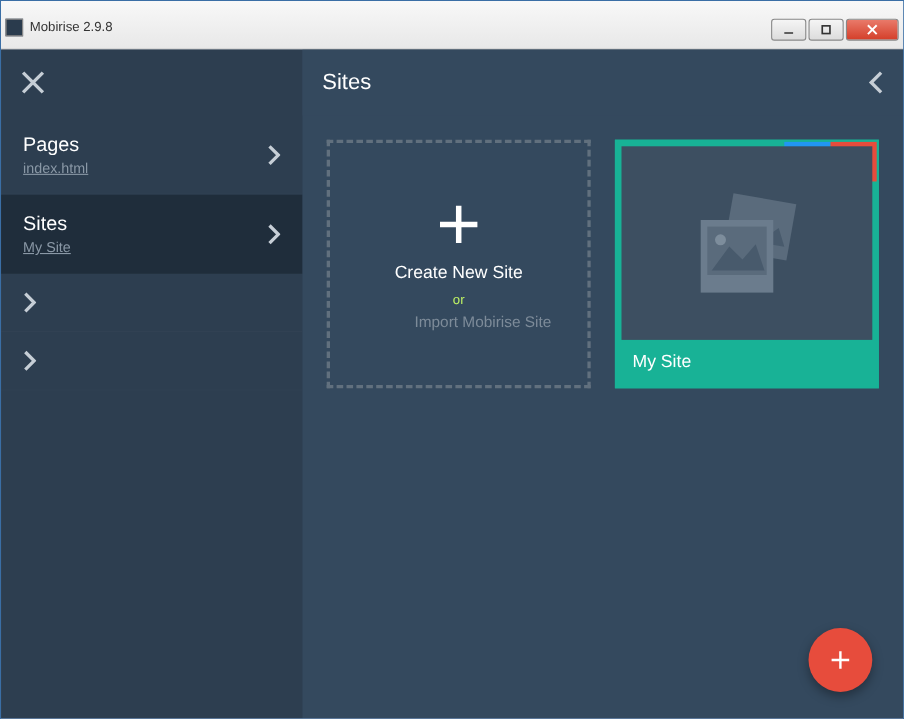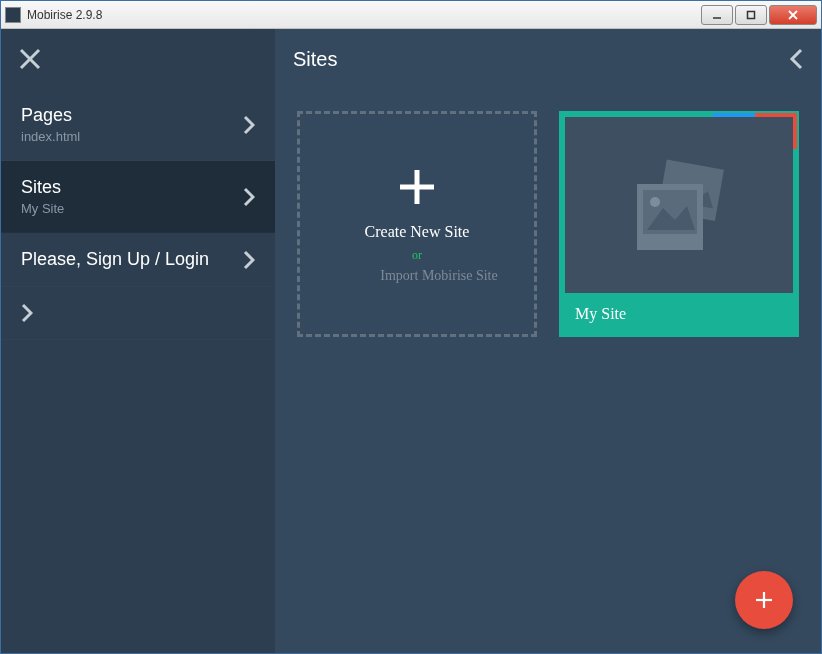--- a/index.html
+++ b/index.html
@@ -13,26 +13,25 @@
   .window {
     width: 822px;
     height: 654px;
     background: #fff;
     border: 1px solid #3a6ea5;
     position: relative;
     display: flex;
     flex-direction: column;
   }
   .titlebar {
-    height: 28px;
+    height: 44px;
     background: linear-gradient(to bottom, #f8f8f8, #e8e8e8);
     border-bottom: 1px solid #c0c0c0;
     display: flex;
-    align-items: center;
-    padding: 0 4px;
+    padding: 16px 4px;
   }
   .titlebar-icon {
     width: 16px;
     height: 16px;
     margin-right: 6px;
     background: #2a3b4d;
     border: 1px solid #888;
     display: inline-block;
   }
   .titlebar-title {
@@ -100,20 +99,21 @@
     flex-direction: column;
     gap: 3px;
   }
   .sidebar-item-title {
     color: #fff;
     font-size: 18px;
   }
   .sidebar-item-sub {
     color: #8a98a6;
     font-size: 13px;
+    text-decoration: underline;
   }
   .chev {
     color: #c6ced6;
   }
   .main {
     flex: 1;
     background: #34495e;
     display: flex;
     flex-direction: column;
     position: relative;
@@ -132,21 +132,20 @@
   }
   .back-arrow {
     color: #c6ced6;
     cursor: pointer;
   }
   .grid {
     padding: 22px;
     display: flex;
     gap: 22px;
     align-items: flex-start;
-    font-family: Liberation Serif, serif;
   }
   .tile {
     width: 240px;
     height: 226px;
     position: relative;
   }
   .tile-new {
     border: 3px dashed #61707e;
     display: flex;
     flex-direction: column;
@@ -160,21 +159,21 @@
     font-size: 54px;
     color: #fff;
     font-weight: 300;
     line-height: 1;
   }
   .tile-new-title {
     color: #fff;
     font-size: 16px;
   }
   .tile-new-or {
-    color: #22c55e;
+    color: #bef264;
     font-size: 12px;
     margin-top: -6px;
   }
   .tile-new-import {
     color: #7d8b99;
     font-size: 14px;
     margin-top: -8px;
     margin-left: 44px;
   }
   .tile-site {
@@ -292,23 +291,20 @@
           <span class="sidebar-item-sub">My Site</span>
         </div>
         <span class="chev">
           <svg width="12" height="20" viewBox="0 0 12 20">
               <polyline points="2,2 10,10 2,18" fill="none" stroke="#c6ced6" stroke-width="3"></polyline>
             </svg>
         </span>
       </div>
 
       <div class="sidebar-item">
-        <div class="sidebar-item-text">
-          <span class="sidebar-item-title">Please, Sign Up / Login</span>
-        </div>
         <span class="chev">
           <svg width="12" height="20" viewBox="0 0 12 20">
               <polyline points="2,2 10,10 2,18" fill="none" stroke="#c6ced6" stroke-width="3"></polyline>
             </svg>
         </span>
       </div>
 
       <div class="sidebar-item">
         <span class="chev">
           <svg width="12" height="20" viewBox="0 0 12 20">

